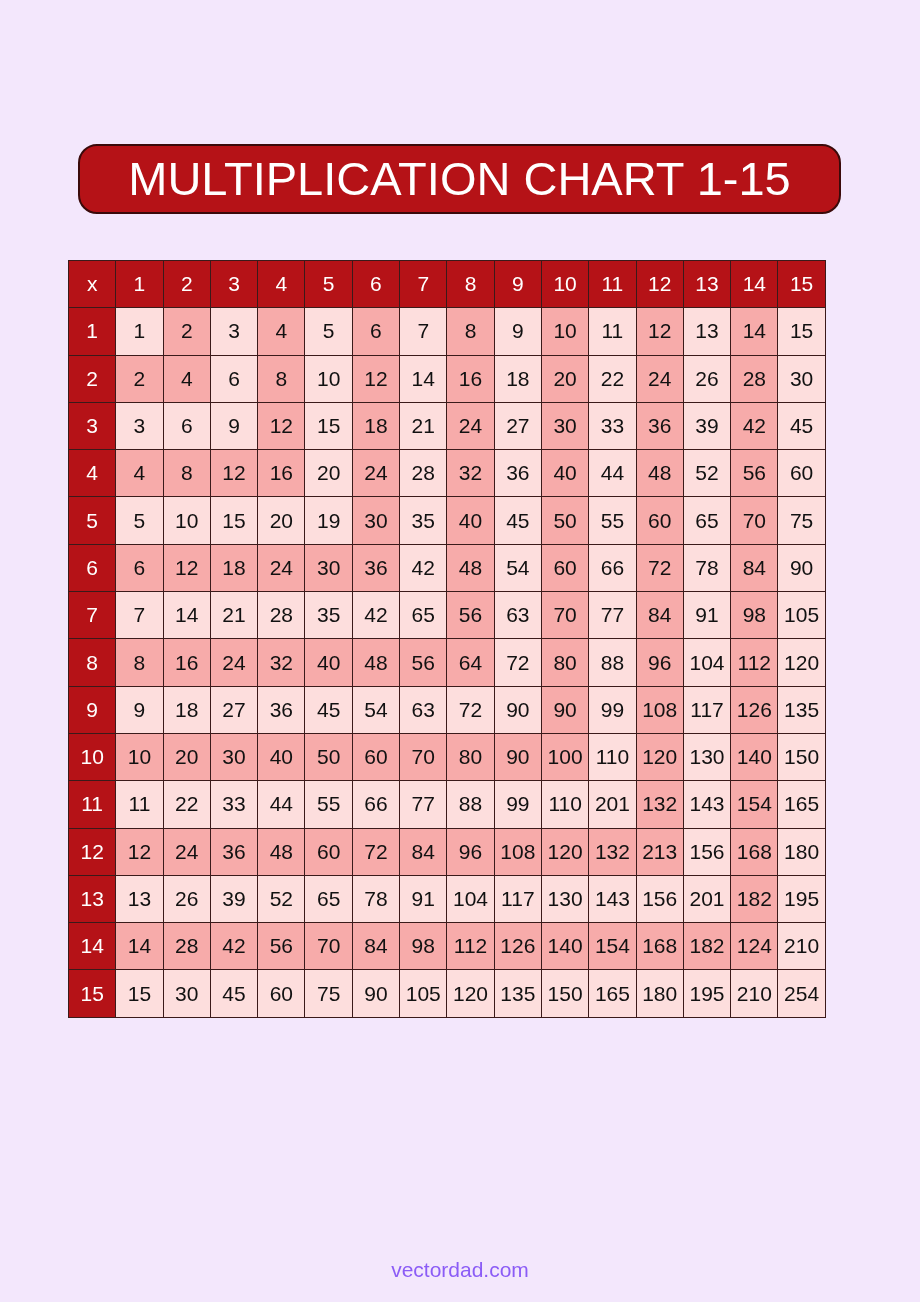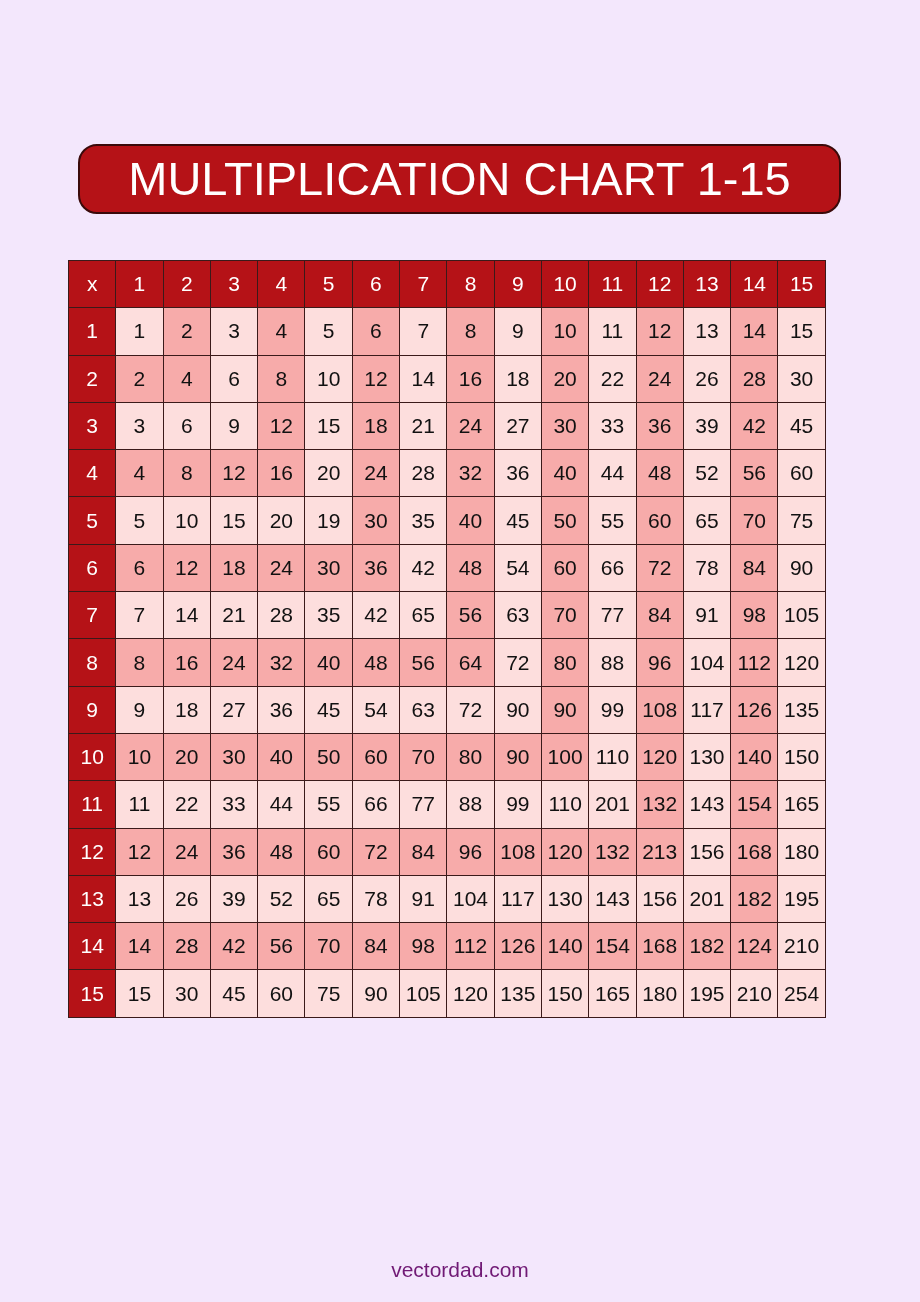--- a/index.html
+++ b/index.html
@@ -25,21 +25,21 @@
     border: 1.5px solid #3b1a1a;
     text-align: center; vertical-align: middle;
     font-size: 21px; color: #111;
     box-sizing: border-box;
   }
   .grid td.hdr { background: #B51217; color: #fff; }
   .grid td.dark { background: #F7ABAA; }
   .grid td.light { background: #FDDEDD; }
   .footer {
     position: absolute; left: 0; width: 920px; top: 1258px;
-    text-align: center; font-size: 21px; color: #701a75;
+    text-align: center; font-size: 21px; color: #8b5cf6;
   }
 </style>
 </head>
 <body>
 
 <div class="title-box">MULTIPLICATION CHART 1-15</div>
 
 <table class="grid">
   <tbody id="grid-body">
       <tr>

